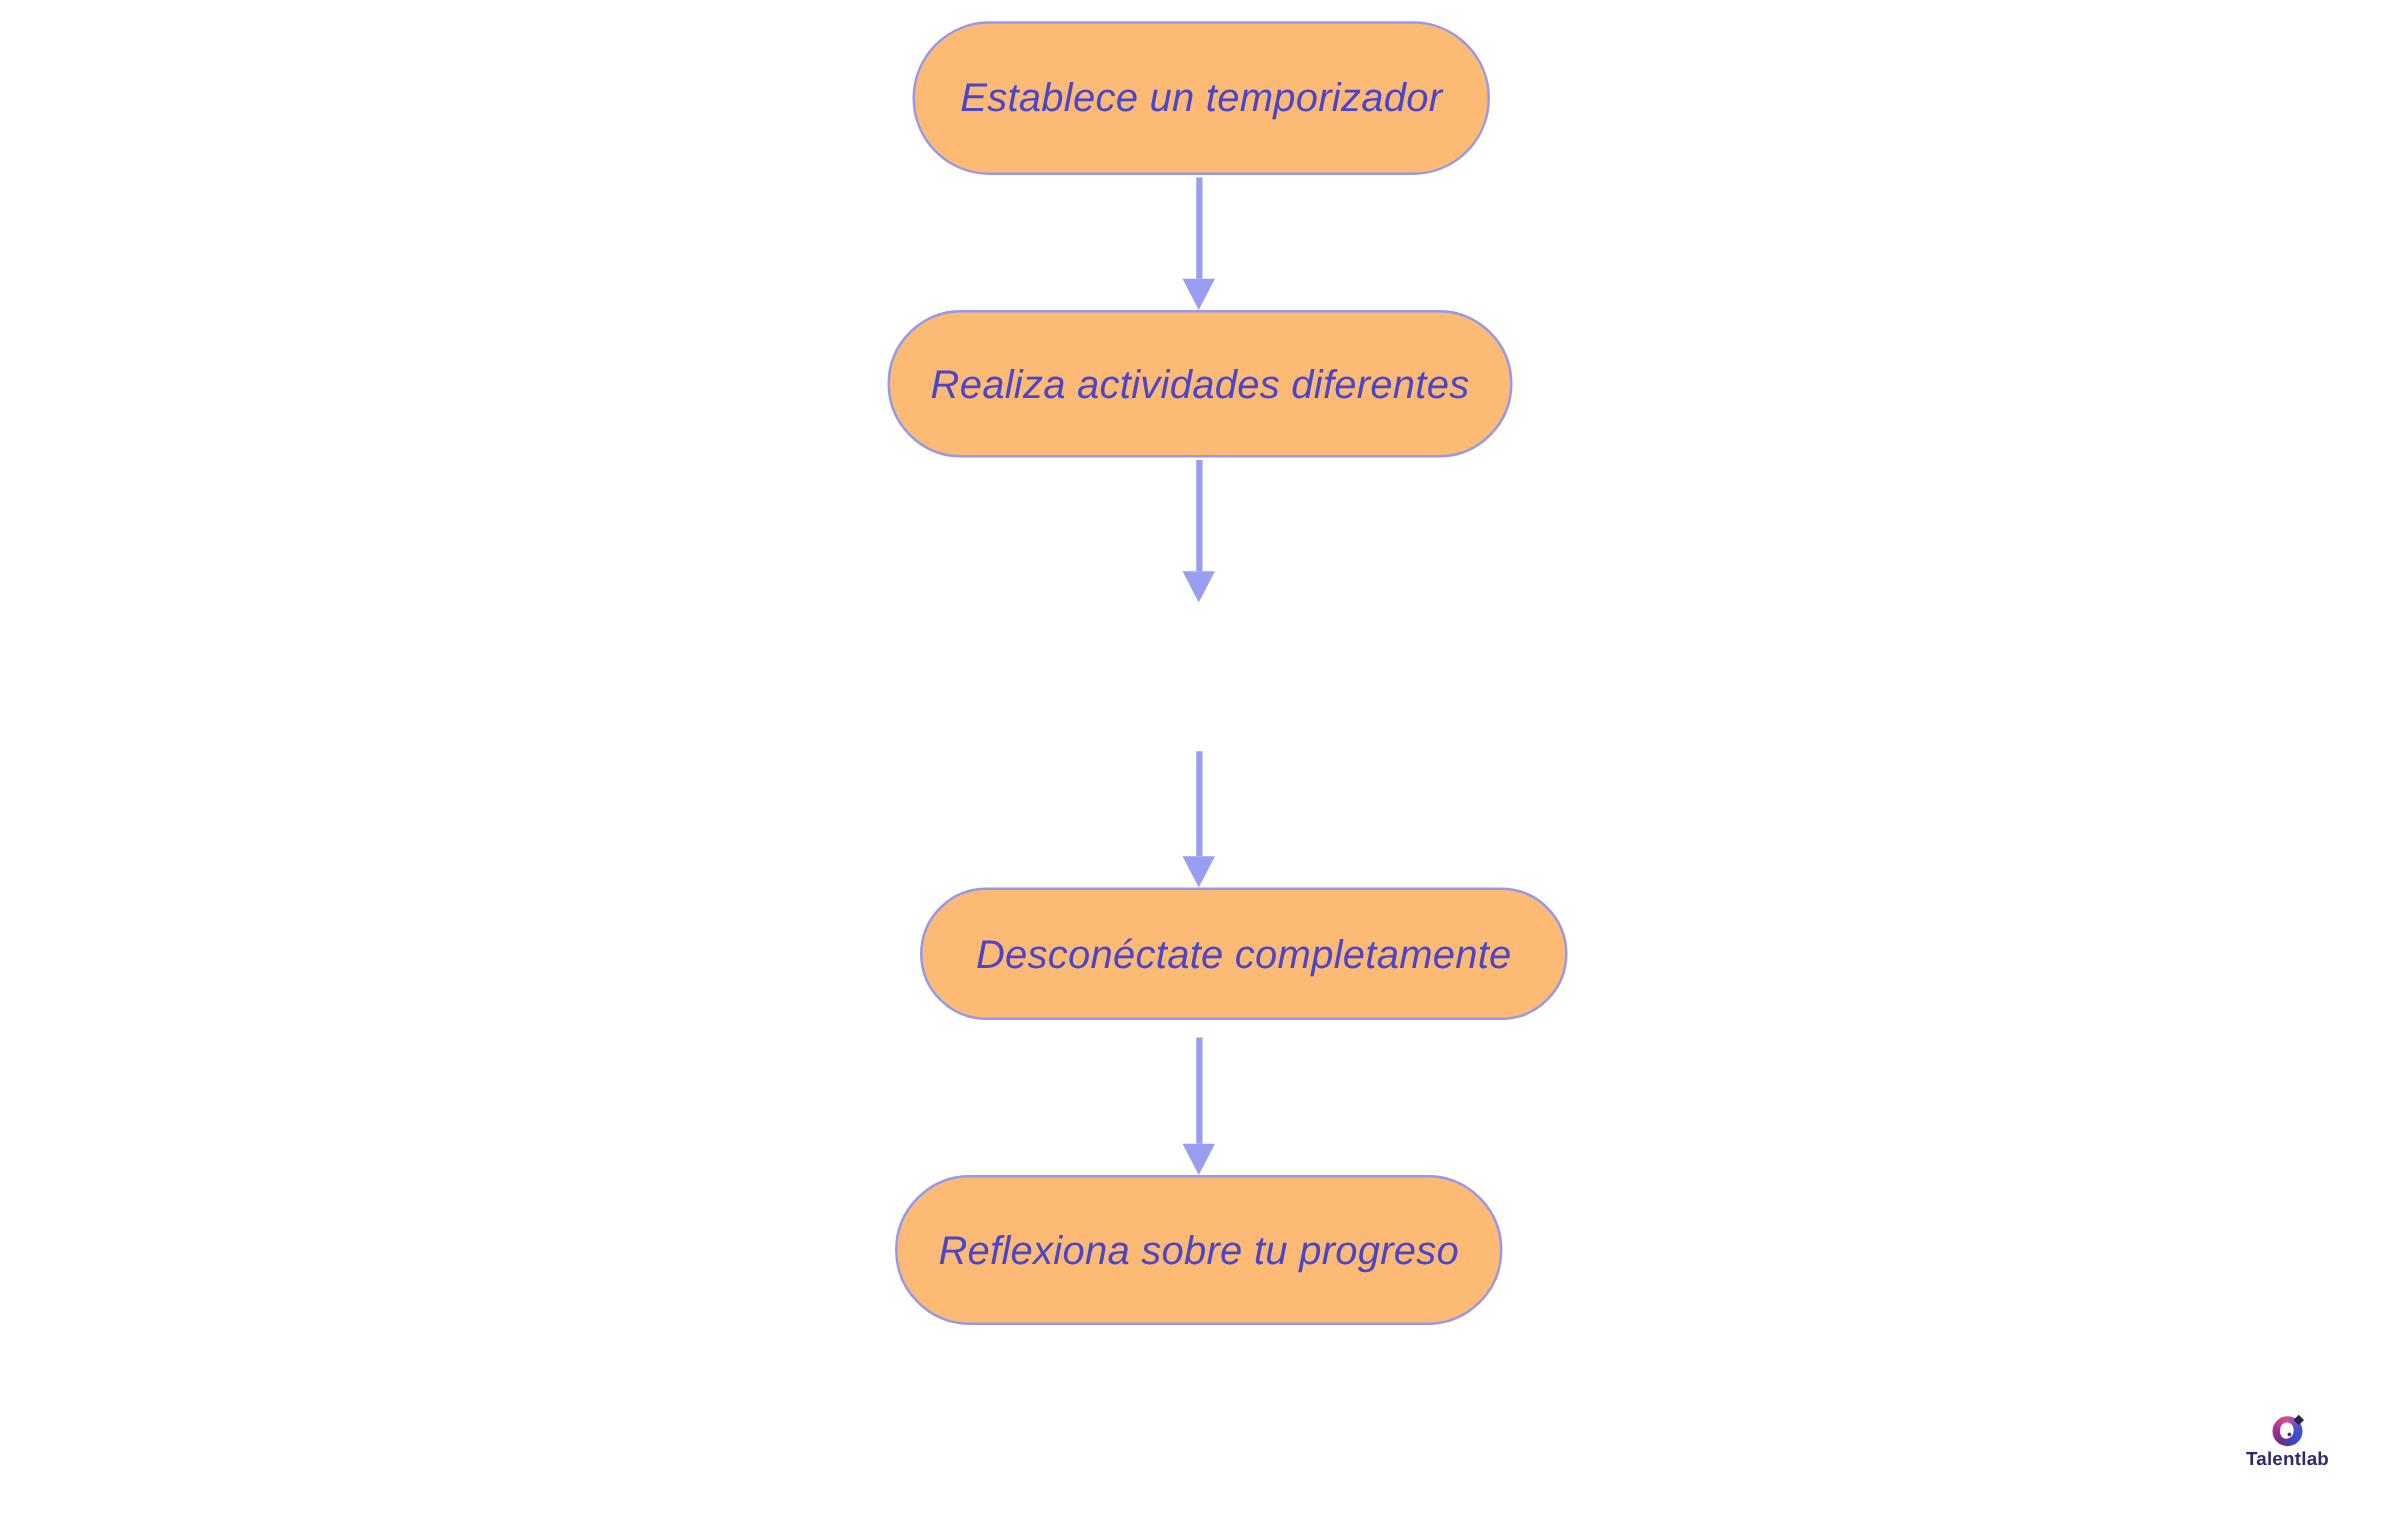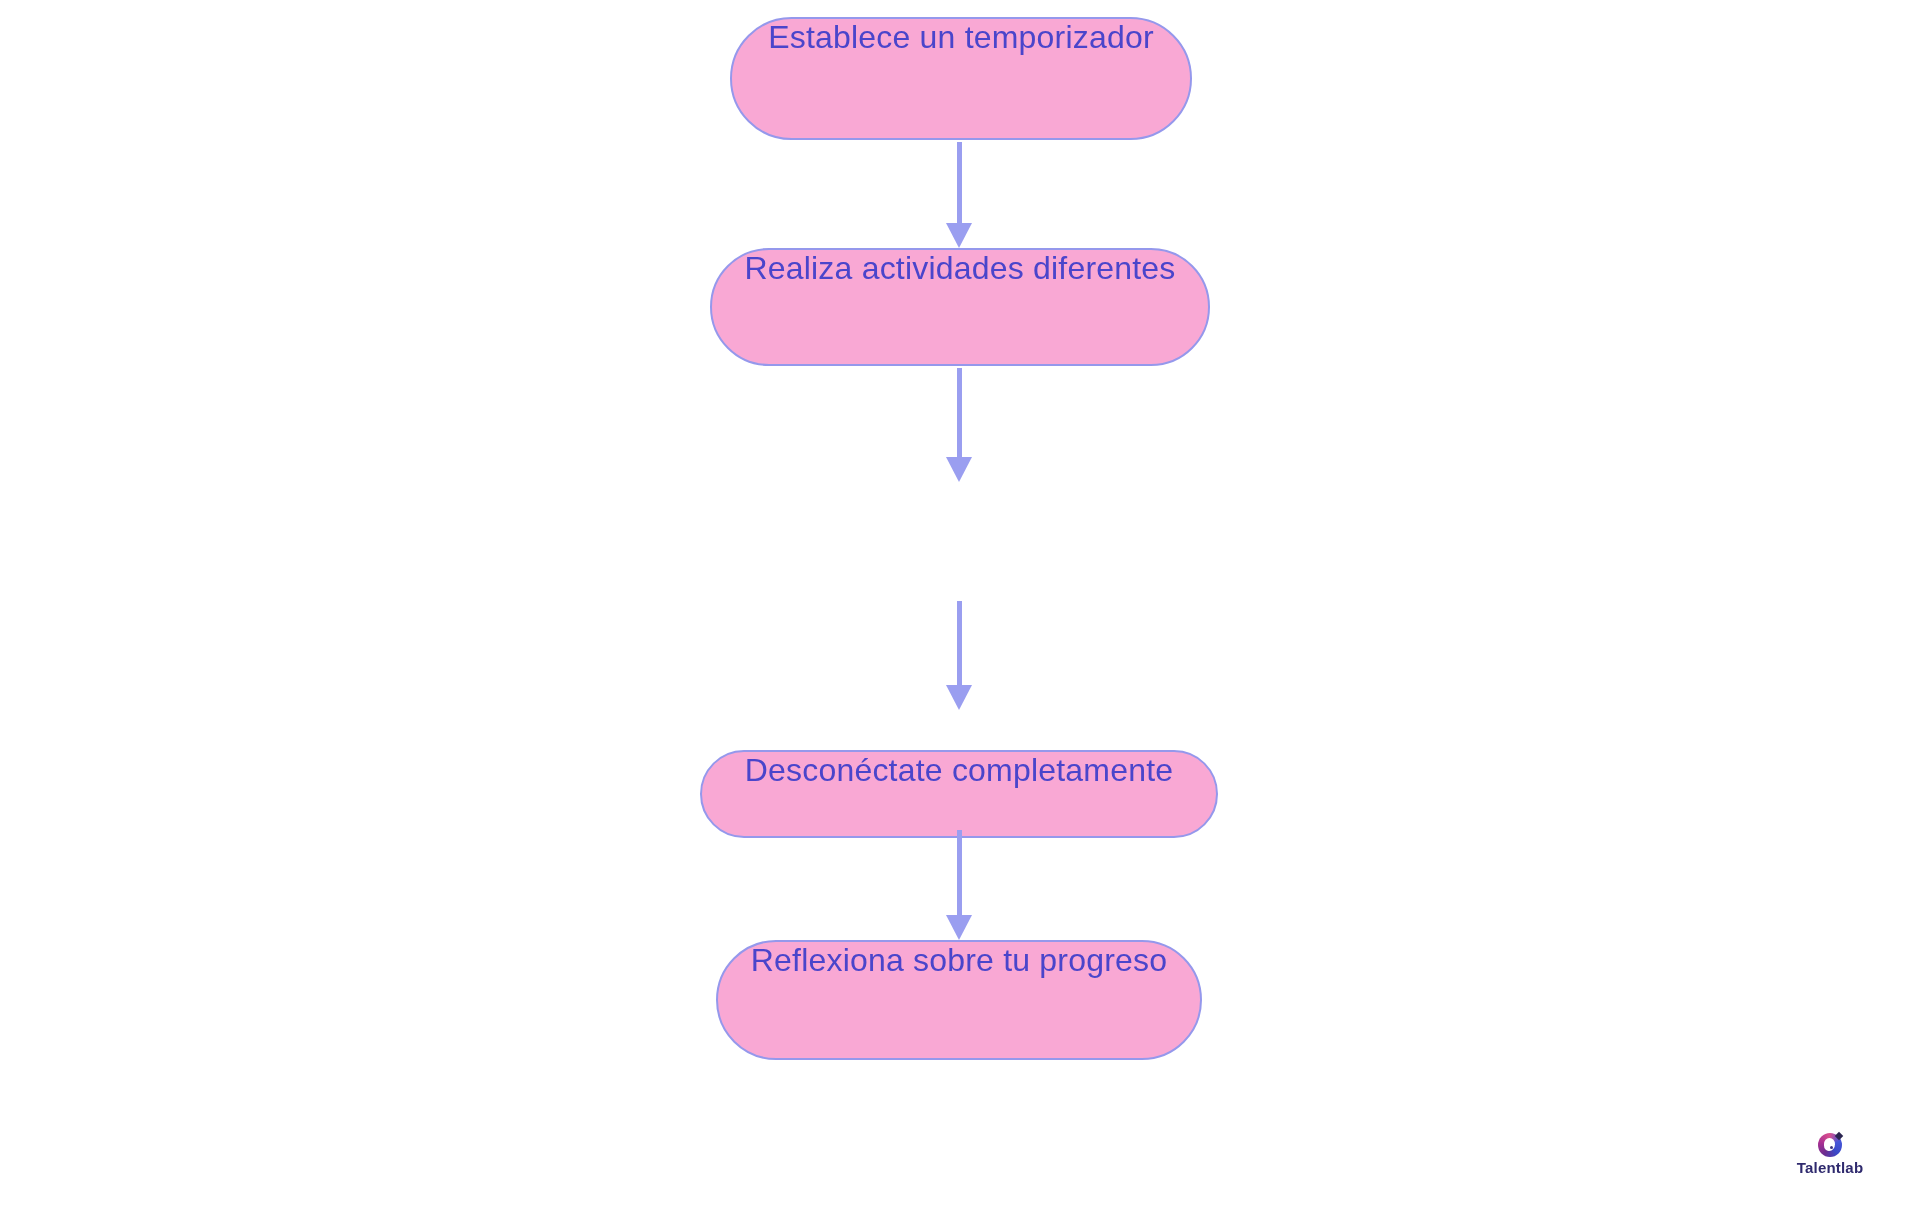--- a/index.html
+++ b/index.html
@@ -11,30 +11,32 @@
   .canvas {
     position: relative;
     width: 1920px;
     height: 1215px;
     background: #ffffff;
     overflow: hidden;
   }
   .node {
     position: absolute;
     box-sizing: border-box;
-    background: #f9a8d4;
+    background: #fdba74;
     border: 2px solid #9598ec;
     border-radius: 62px;
     display: flex;
+    align-items: center;
     justify-content: center;
     color: #4a45cb;
     font-size: 32px;
     letter-spacing: 0.2px;
     white-space: nowrap;
     text-align: center;
+    font-style: italic;
   }
   .connector {
     position: absolute;
     width: 26px;
     display: flex;
     flex-direction: column;
     align-items: center;
   }
   .conn-line {
     width: 5px;
@@ -123,21 +125,21 @@
     <div class="conn-line"></div>
     <div class="conn-head"></div>
   </div>
 
 
   <div class="connector" style="left:946px; top:601px; height:109px;">
     <div class="conn-line"></div>
     <div class="conn-head"></div>
   </div>
 
-  <div class="node" style="left:700px; top:710px; width:518px; height:88px;margin-top:40px;">
+  <div class="node" style="left:736px; top:710px; width:518px; height:106px;">
     <span>Desconéctate completamente</span>
   </div>
 
   <div class="connector" style="left:946px; top:830px; height:110px;">
     <div class="conn-line"></div>
     <div class="conn-head"></div>
   </div>
 
   <div class="node" style="left:716px; top:940px; width:486px; height:120px;">
     <span>Reflexiona sobre tu progreso</span>

